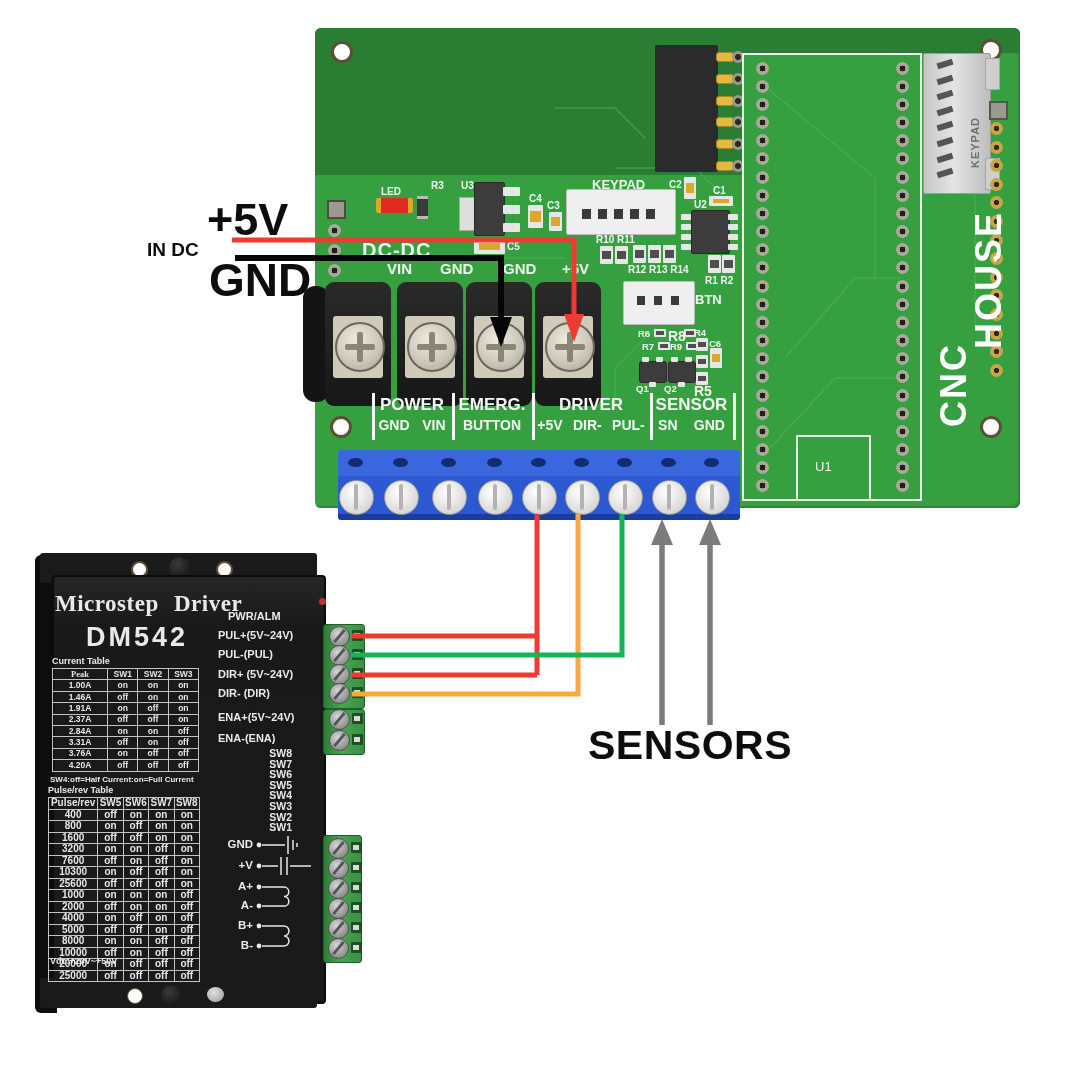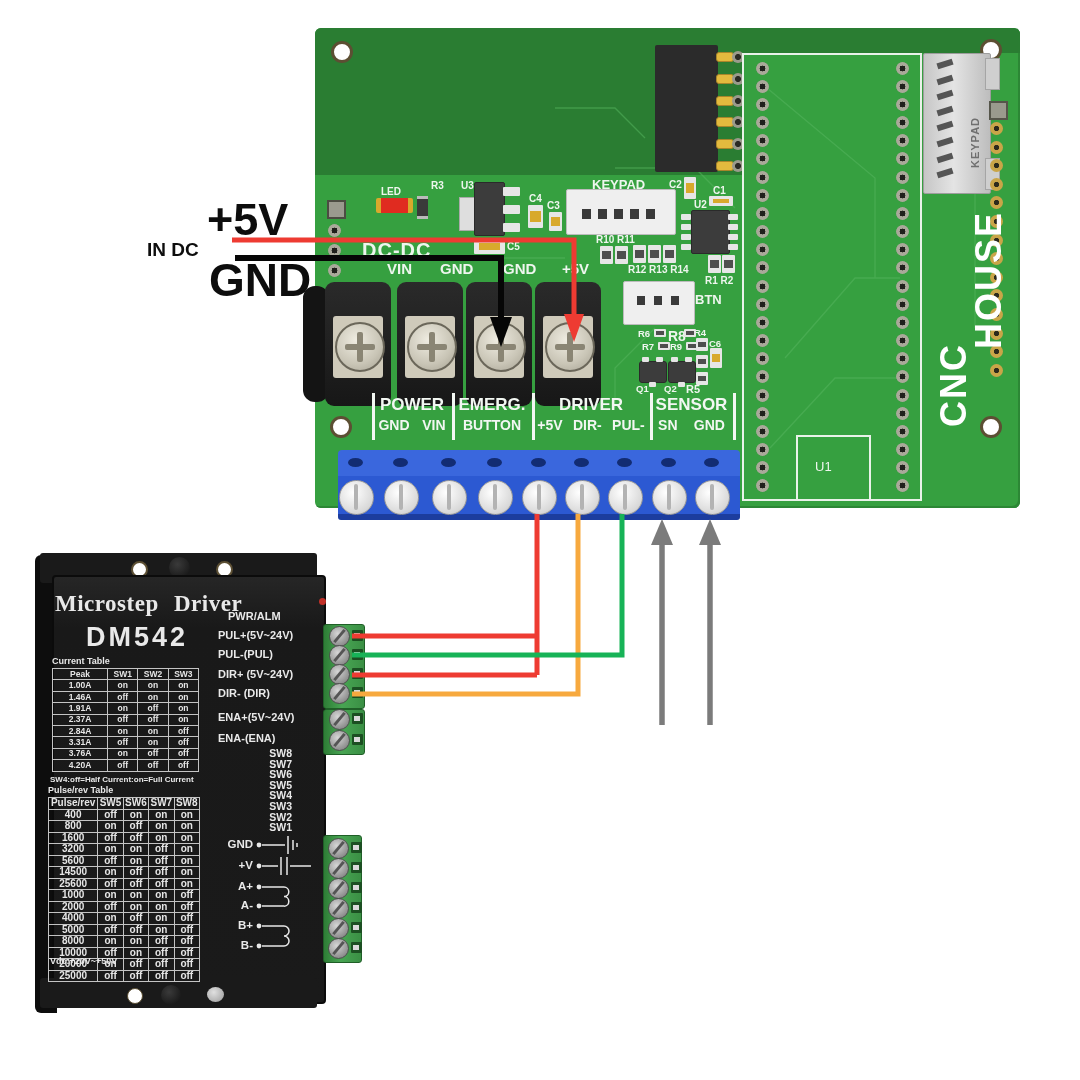--- a/index.html
+++ b/index.html
@@ -209,21 +209,21 @@
     <span class="sk" style="left:380px;top:265px;font-size:13px">BTN</span>
 
     <span class="sk" style="left:323px;top:301px;font-size:9.5px">R6</span>
     <span class="sk" style="left:353px;top:301px;font-size:14px">R8</span>
     <span class="sk" style="left:379px;top:300px;font-size:9.5px">R4</span>
     <span class="sk" style="left:327px;top:314px;font-size:9.5px">R7</span>
     <span class="sk" style="left:355px;top:314px;font-size:9.5px">R9</span>
     <span class="sk" style="left:394px;top:311px;font-size:9.5px">C6</span>
     <span class="sk" style="left:321px;top:356px;font-size:9.5px">Q1</span>
     <span class="sk" style="left:349px;top:356px;font-size:9.5px">Q2</span>
-    <span class="sk" style="left:371px;top:356px;font-size:11px">R5</span>
+    <span class="sk" style="left:379px;top:356px;font-size:14px">R5</span>
     <div id="qcluster">
         <div class="smd" style="left:339px;top:301px;width:12px;height:8px">
           <i></i>
         </div>
         <div class="smd" style="left:369px;top:301px;width:12px;height:8px">
           <i></i>
         </div>
         <div class="smd" style="left:343px;top:314px;width:12px;height:8px">
           <i></i>
         </div>
@@ -460,21 +460,21 @@
     <div class="abs" style="left:172px;top:437px;width:17px;height:15px;border-radius:50%;background:radial-gradient(circle at 40% 35%,#e0e0e0,#9a9a9a)"></div>
     <div class="abs" style="left:284px;top:48px;width:7px;height:7px;border-radius:50%;background:#c03028"></div>
 
     <div class="dtext" style="left:20px;top:42px;font-family:'Liberation Serif',serif;font-size:23px;font-weight:700;word-spacing:9px;letter-spacing:0.5px">Microstep Driver</div>
     <div class="dtext" style="left:22px;top:74px;width:160px;text-align:center;font-size:27px;letter-spacing:3px">DM542</div>
 
     <div class="dtext" style="left:17px;top:107px;font-size:9px">Current Table</div>
     <table class="tbl" id="curtbl" style="left:17px;top:118px;width:147px;font-size:8.5px">
         <tbody>
           <tr>
-            <th style="width: 38%; height: 10.4px;">Peak</th>
+            <th style="width: 38%; height: 10.4px; font-family: Liberation Serif, serif;">Peak</th>
             <th style="width: 20.6%; height: 10.4px;">SW1</th>
             <th style="width: 20.6%; height: 10.4px;">SW2</th>
             <th style="width: 20.6%; height: 10.4px;">SW3</th>
           </tr>
           <tr>
             <td style="width: 38%; height: 10.4px;">1.00A</td>
             <td style="width: 20.6%; height: 10.4px;">on</td>
             <td style="width: 20.6%; height: 10.4px;">on</td>
             <td style="width: 20.6%; height: 10.4px;">on</td>
           </tr>
@@ -556,28 +556,28 @@
             <td style="width: 16.7%; height: 8.6px;">on</td>
           </tr>
           <tr>
             <td style="width: 33%; height: 8.6px;">3200</td>
             <td style="width: 16.7%; height: 8.6px;">on</td>
             <td style="width: 16.7%; height: 8.6px;">on</td>
             <td style="width: 16.7%; height: 8.6px;">off</td>
             <td style="width: 16.7%; height: 8.6px;">on</td>
           </tr>
           <tr>
-            <td style="width: 33%; height: 8.6px;">5600</td>
-            <td style="width: 16.7%; height: 8.6px;">off</td>
-            <td style="width: 16.7%; height: 8.6px;">on</td>
-            <td style="width: 16.7%; height: 8.6px;">off</td>
-            <td style="width: 16.7%; height: 8.6px;">on</td>
-          </tr>
-          <tr>
-            <td style="width: 33%; height: 8.6px;">14500</td>
+            <td style="width: 33%; height: 8.6px;">7600</td>
+            <td style="width: 16.7%; height: 8.6px;">off</td>
+            <td style="width: 16.7%; height: 8.6px;">on</td>
+            <td style="width: 16.7%; height: 8.6px;">off</td>
+            <td style="width: 16.7%; height: 8.6px;">on</td>
+          </tr>
+          <tr>
+            <td style="width: 33%; height: 8.6px;">10300</td>
             <td style="width: 16.7%; height: 8.6px;">on</td>
             <td style="width: 16.7%; height: 8.6px;">off</td>
             <td style="width: 16.7%; height: 8.6px;">off</td>
             <td style="width: 16.7%; height: 8.6px;">on</td>
           </tr>
           <tr>
             <td style="width: 33%; height: 8.6px;">25600</td>
             <td style="width: 16.7%; height: 8.6px;">off</td>
             <td style="width: 16.7%; height: 8.6px;">off</td>
             <td style="width: 16.7%; height: 8.6px;">off</td>
@@ -780,13 +780,14 @@
 
     <path d="M662 725 V542" stroke="#7b7b7b" stroke-width="5.5" fill="none"></path>
     <polygon points="651,545 673,545 662,519" fill="#7b7b7b"></polygon>
     <path d="M710 725 V542" stroke="#7b7b7b" stroke-width="5.5" fill="none"></path>
     <polygon points="699,545 721,545 710,519" fill="#7b7b7b"></polygon>
   </svg>
 
   <div class="anno" style="left:207px;top:197px;font-size:45px">+5V</div>
   <div class="anno" style="left:147px;top:240px;font-size:19px;font-weight:800">IN DC</div>
   <div class="anno" style="left:209px;top:257px;font-size:46px">GND</div>
+  <div class="anno" style="left:588px;top:725px;width:204px;text-align:center;font-size:41px;letter-spacing:0.5px">SENSORS</div>
 </div>
 
 </body></html>

